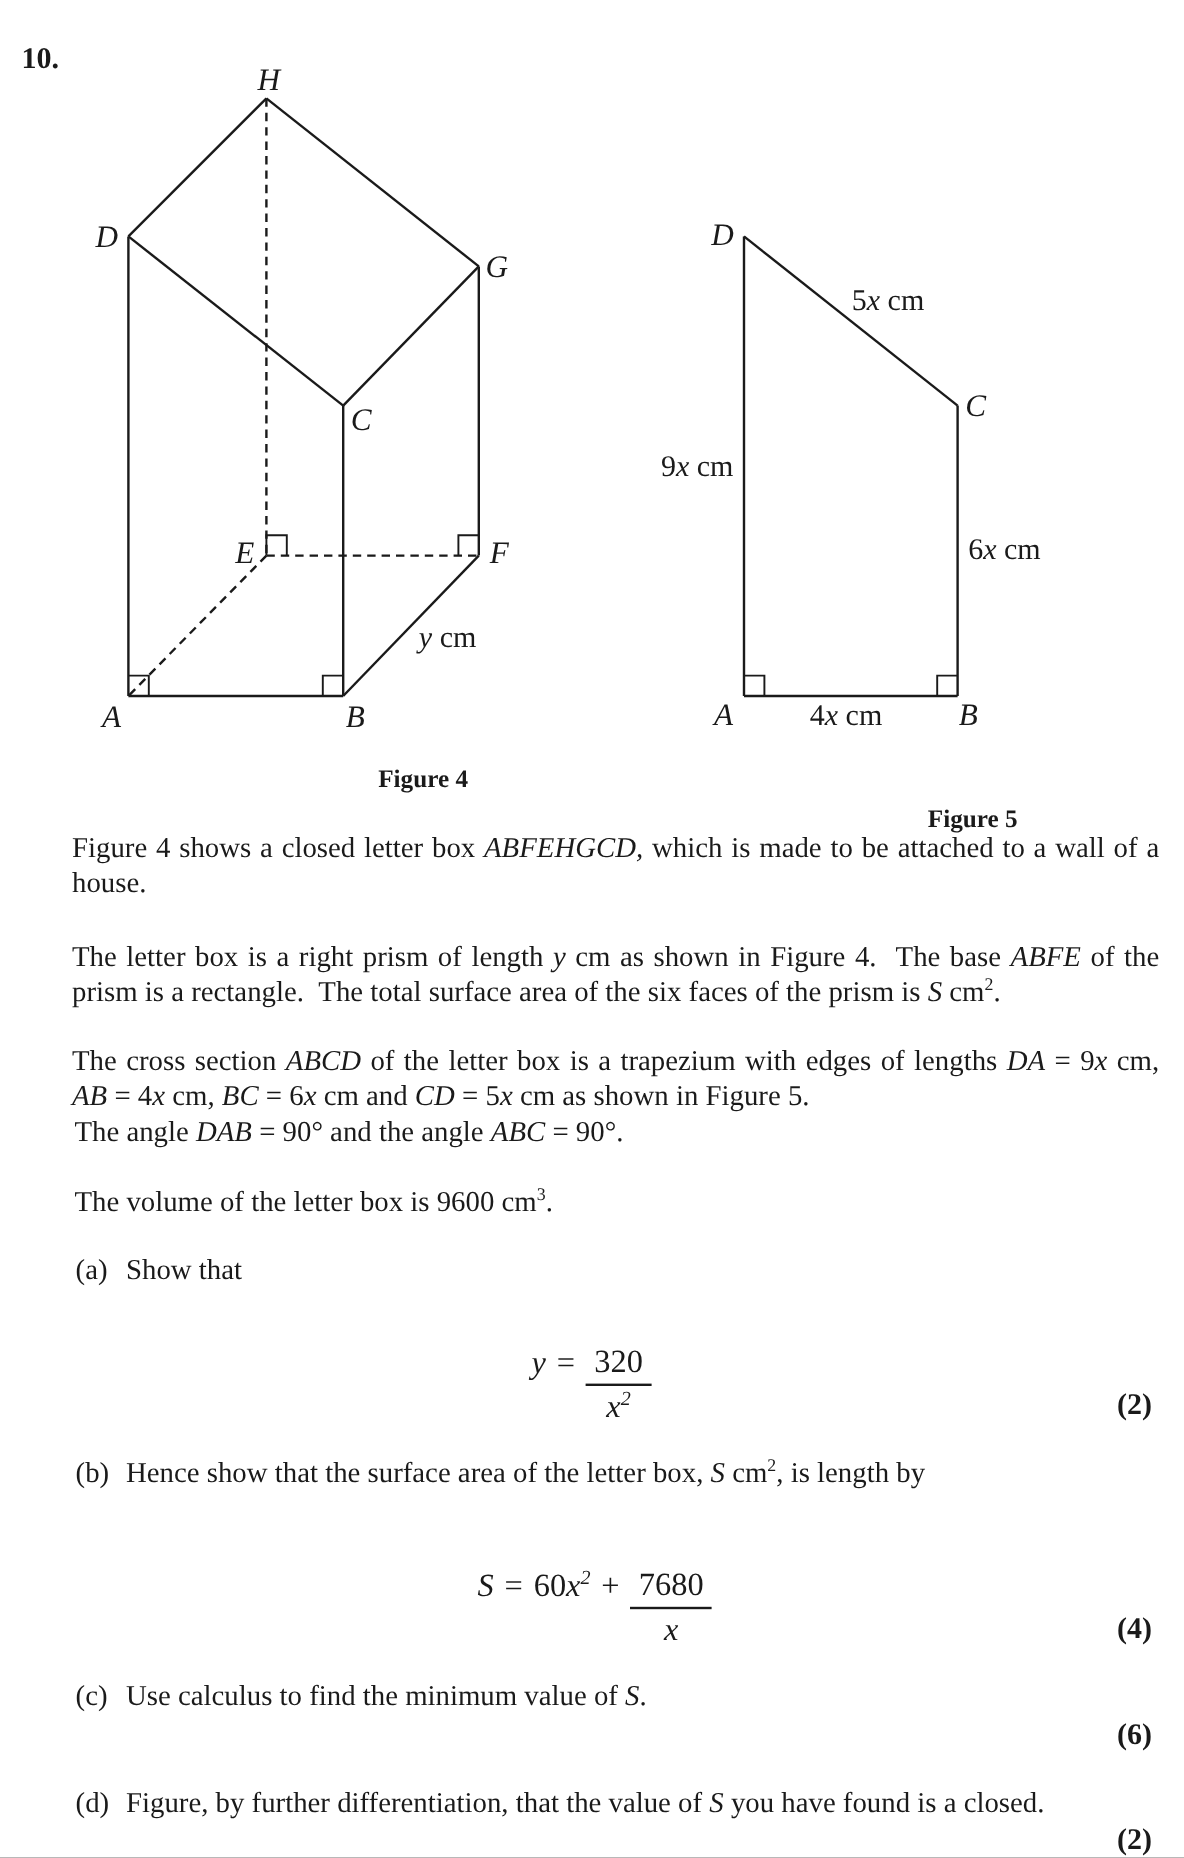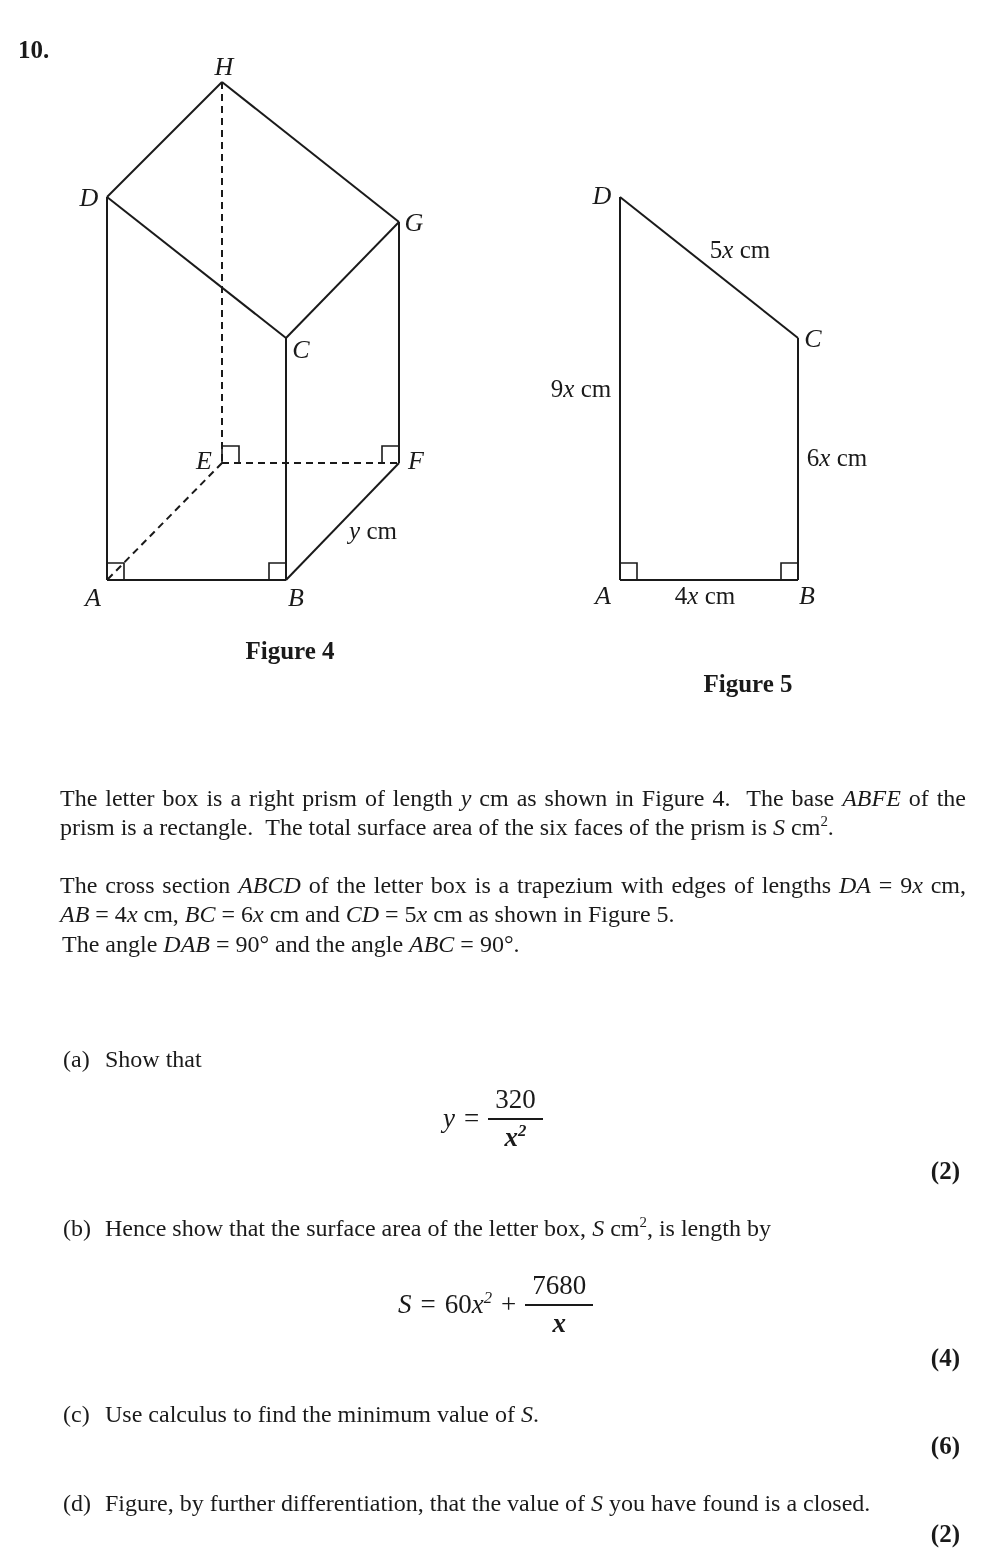--- a/index.html
+++ b/index.html
@@ -7,21 +7,21 @@
     position:relative;
     width:987px;height:1548px;
     background:#ffffff;
     color:#1a1a1a;
     font-family:"Liberation Serif", serif;
     overflow:hidden;
     padding-left:44px;
   }
   .abs{position:absolute;}
   .qnum{font-weight:bold;font-size:25px;}
-  .caption{font-weight:bold;font-size:25px;text-align:center;width:200px;}
+  .caption{font-weight:bold;font-size:21px;text-align:right;width:200px;}
   .para{
     left:60px;width:906px;
     font-size:24px;line-height:29px;
     text-align:justify;
   }
   .para.single{white-space:nowrap;text-align:center;width:auto;}
   .seg-i{font-style:italic;}
   .seg-sup{font-size:62%;vertical-align:super;line-height:0;}
   .part-row{
     left:63px;display:flex;
@@ -31,23 +31,23 @@
   .mark{
     left:60px;width:900px;text-align:right;
     font-weight:bold;font-size:25px;
   }
   .equation{
     display:flex;align-items:center;gap:9px;
     font-size:27px;line-height:1.1;
   }
   .eq-var{font-style:italic;}
   .eq-sup{font-size:62%;font-style:italic;line-height:0;}
-  .frac{display:inline-flex;flex-direction:column;align-items:center;}
+  .frac{display:inline-flex;flex-direction:column;align-items:center;margin-top:35px;}
   .frac-num{padding:0 7px 3px 7px;border-bottom:2px solid #1a1a1a;}
-  .frac-den{padding-top:3px;font-weight:bold;}
+  .frac-den{padding-top:3px;}
   svg text{fill:#1a1a1a;}
   .v-lbl{font-size:26px;font-style:italic;font-family:"Liberation Serif",serif;}
   .dim-lbl{font-size:25px;font-family:"Liberation Serif",serif;}
   .it{font-style:italic;}
 </style>
 </head>
 <body>
 
 <div class="page">
 
@@ -108,27 +108,29 @@
       <text class="dim-lbl" x="200" y="98"><tspan>5</tspan><tspan class="it">x</tspan><tspan> cm</tspan></text>
       <text class="dim-lbl" x="41" y="237"><tspan>9</tspan><tspan class="it">x</tspan><tspan> cm</tspan></text>
       <text class="dim-lbl" x="297" y="306"><tspan>6</tspan><tspan class="it">x</tspan><tspan> cm</tspan></text>
       <text class="dim-lbl" x="165" y="444"><tspan>4</tspan><tspan class="it">x</tspan><tspan> cm</tspan></text>
     </g>
   </svg>
 
   <div class="abs caption" style="left:190px;top:637px;">Figure 4</div>
   <div class="abs caption" style="left:648px;top:670px;">Figure 5</div>
 
+  <div class="abs para" style="top:693px;"><span>Figure 4 shows a closed letter box </span><span class="seg-i">ABFEHGCD,</span><span> which is made to be attached to a wall of a house.</span></div>
 
   <div class="abs para" style="top:784px;"><span>The letter box is a right prism of length </span><span class="seg-i">y</span><span> cm as shown in Figure 4. &nbsp;The base </span><span class="seg-i">ABFE</span><span> of the prism is a rectangle. &nbsp;The total surface area of the six faces of the prism is </span><span class="seg-i">S</span><span> cm</span><span class="seg-sup">2</span><span>.</span></div>
 
   <div class="abs para" style="top:871px;"><span>The cross section </span><span class="seg-i">ABCD</span><span> of the letter box is a trapezium with edges of lengths </span><span class="seg-i">DA</span><span> = 9</span><span class="seg-i">x</span><span> cm, </span><span class="seg-i">AB</span><span> = 4</span><span class="seg-i">x</span><span> cm, </span><span class="seg-i">BC</span><span> = 6</span><span class="seg-i">x</span><span> cm and </span><span class="seg-i">CD</span><span> = 5</span><span class="seg-i">x</span><span> cm as shown in Figure 5.</span></div>
 
   <div class="abs para single" style="top:930px;left:62px;"><span>The angle </span><span class="seg-i">DAB</span><span> = 90° and the angle </span><span class="seg-i">ABC</span><span> = 90°.</span></div>
 
+  <div class="abs para single" style="top:988px;left:62px;"><span>The volume of the letter box is 9600 cm</span><span class="seg-sup">3</span><span>.</span></div>
 
   <div class="abs part-row" style="top:1045px;">
     <span class="part-label">(a)</span>
     <span class="part-text"><span>Show that</span></span>
   </div>
 
   <div class="abs equation" style="left:443px;top:1085px;">
     <span class="eq-var">y</span>
     <span>=</span>
     <span class="frac">

